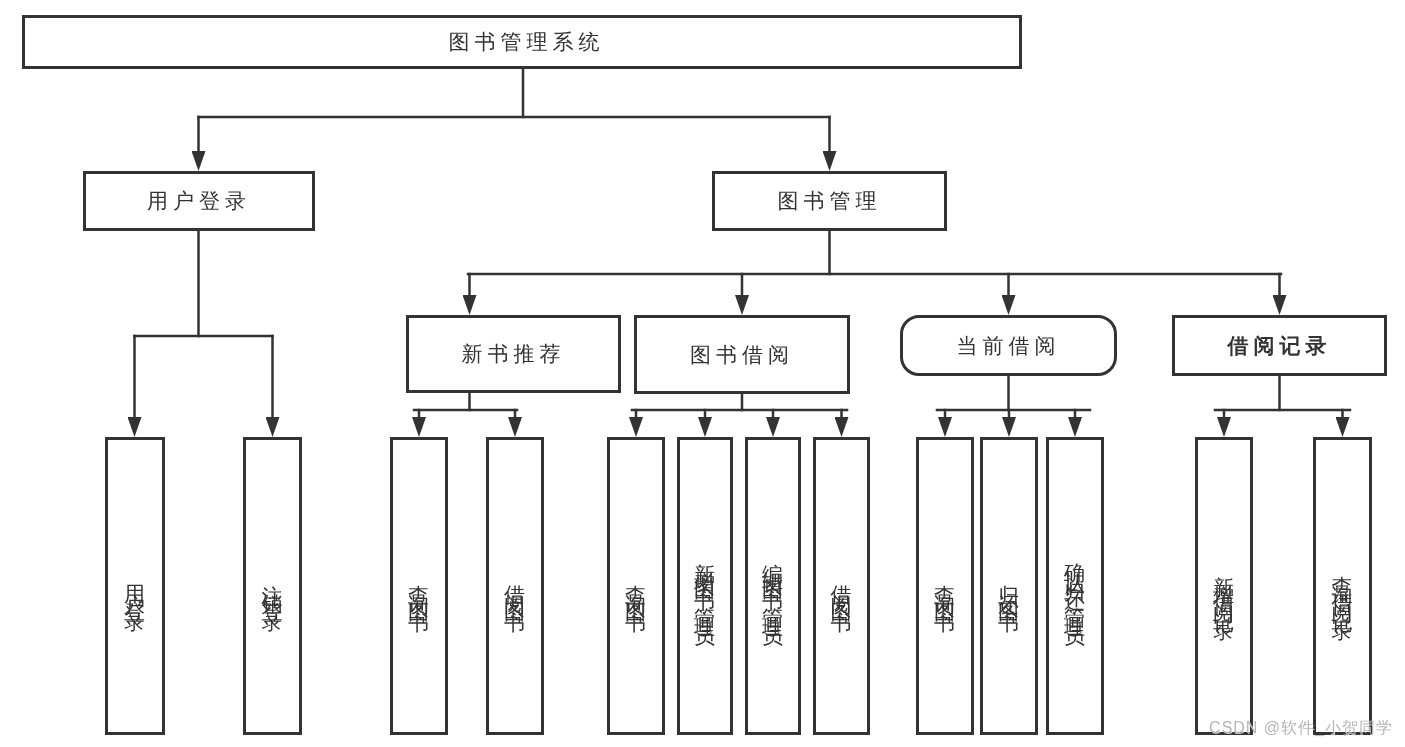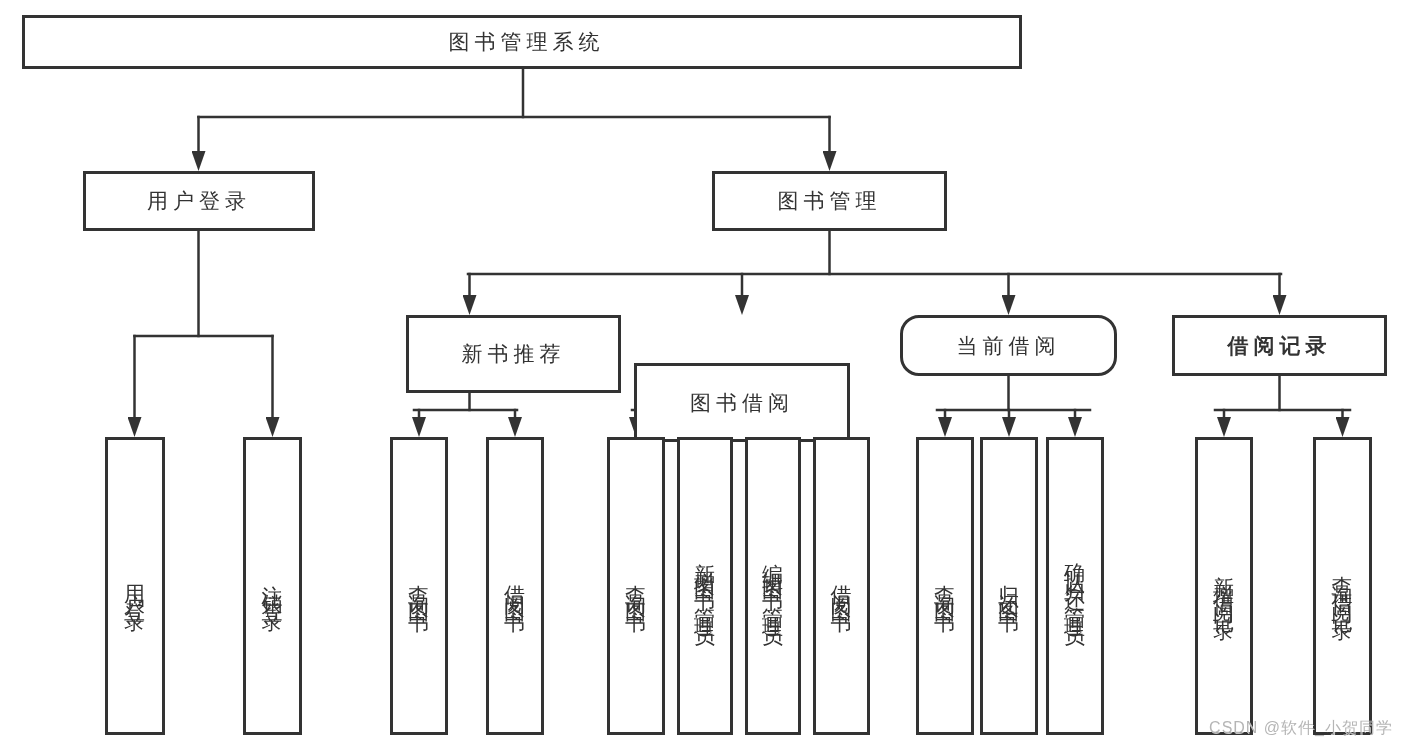--- a/index.html
+++ b/index.html
@@ -126,21 +126,21 @@
   <div class="node h" style="left:83px;top:171px;width:232px;height:60px;">
     <span class="label">用户登录</span>
   </div>
   <div class="node h" style="left:712px;top:171px;width:235px;height:60px;">
     <span class="label">图书管理</span>
   </div>
 
   <div class="node h" style="left:362px;top:315px;width:215px;height:78px;margin-left:44px;">
     <span class="label">新书推荐</span>
   </div>
-  <div class="node h" style="left:634px;top:315px;width:216px;height:79px;margin-top:48px;">
+  <div class="node h" style="left:634px;top:315px;width:216px;height:79px;">
     <span class="label">图书借阅</span>
   </div>
   <div class="node h" style="left:900px;top:315px;width:217px;height:61px;border-radius:19px;">
     <span class="label">当前借阅</span>
   </div>
   <div class="node h" style="left:1172px;top:315px;width:215px;height:61px;font-weight:bold;">
     <span class="label">借阅记录</span>
   </div>
 
   <div class="node v" style="left:105px;top:437px;width:60px;height:298px;">

